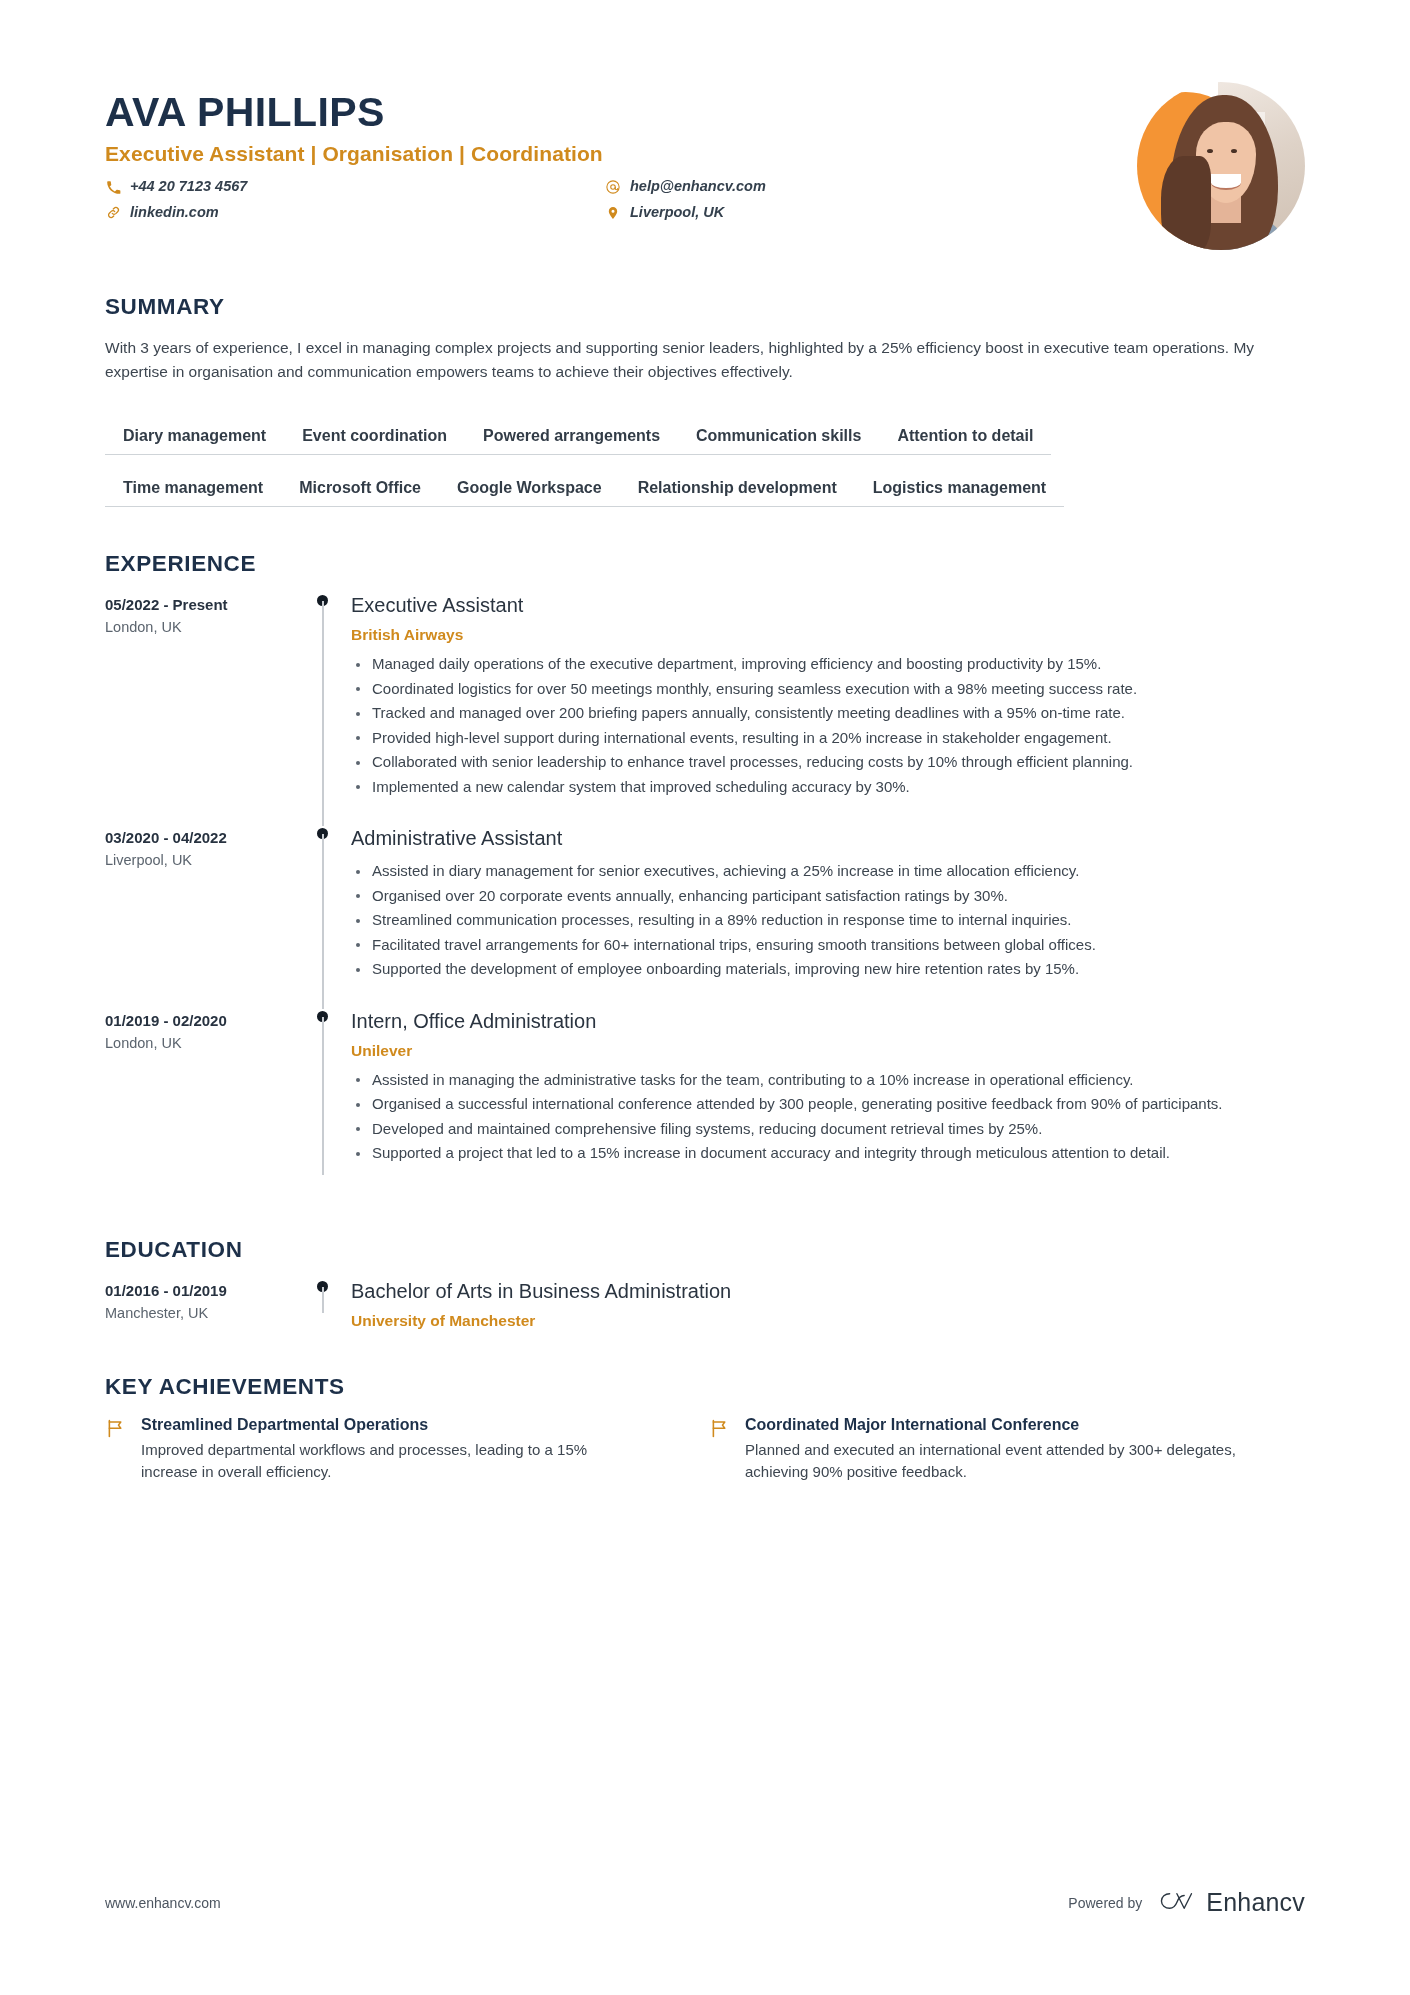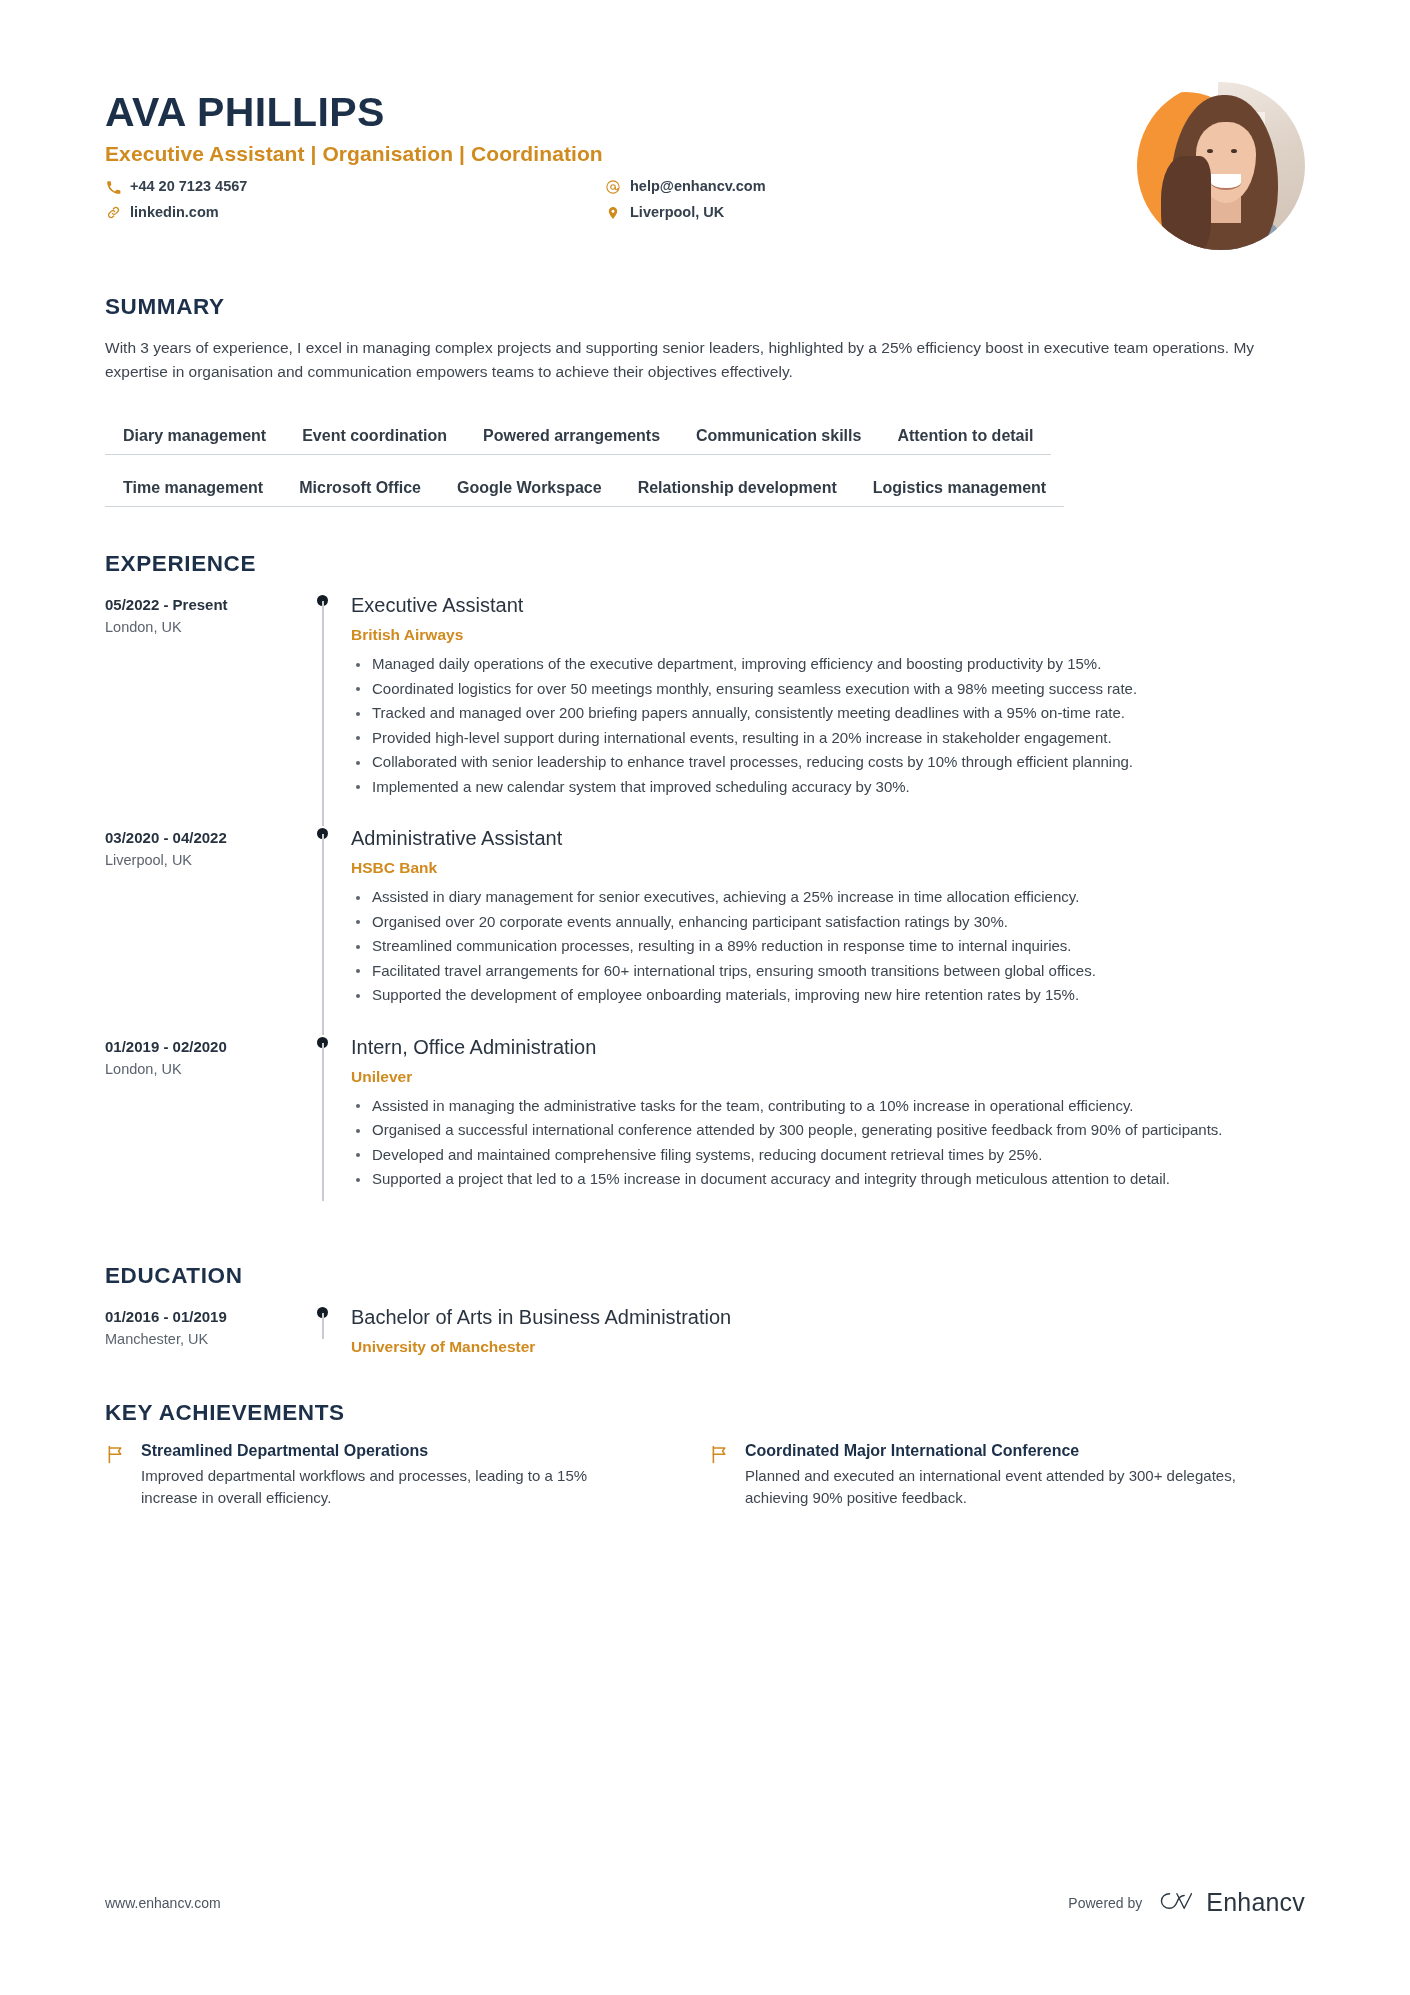--- a/index.html
+++ b/index.html
@@ -50,20 +50,21 @@
     row-gap: 4px;
   }
   .contact-item {
     display: flex;
     align-items: center;
     gap: 9px;
     font-size: 14.5px;
     font-weight: 700;
     color: #34404d;
     line-height: 1.5;
+    font-style: italic;
   }
   .contact-item .ic {
     width: 16px; height: 16px;
     display: inline-flex;
     align-items: center; justify-content: center;
     color: #d08a1d;
     flex: 0 0 16px;
   }
   .contact-item .ic svg { display: block; }
 
@@ -446,21 +447,20 @@
       <div class="entry-left">
         <div class="entry-date">03/2020 - 04/2022</div>
         <div class="entry-loc">Liverpool, UK</div>
       </div>
       <div class="entry-rail">
         <div class="rail-dot"></div>
         <div class="rail-line"></div>
       </div>
       <div class="entry-body">
         <div class="entry-role">Administrative Assistant</div>
-        <div class="entry-company">HSBC Bank</div>
         <ul class="bullets">
           <li>Assisted in diary management for senior executives, achieving a 25% increase in time allocation efficiency.</li>
           <li>Organised over 20 corporate events annually, enhancing participant satisfaction ratings by 30%.</li>
           <li>Streamlined communication processes, resulting in a 89% reduction in response time to internal inquiries.</li>
           <li>Facilitated travel arrangements for 60+ international trips, ensuring smooth transitions between global offices.</li>
           <li>Supported the development of employee onboarding materials, improving new hire retention rates by 15%.</li>
         </ul>
       </div>
     </div>
 

